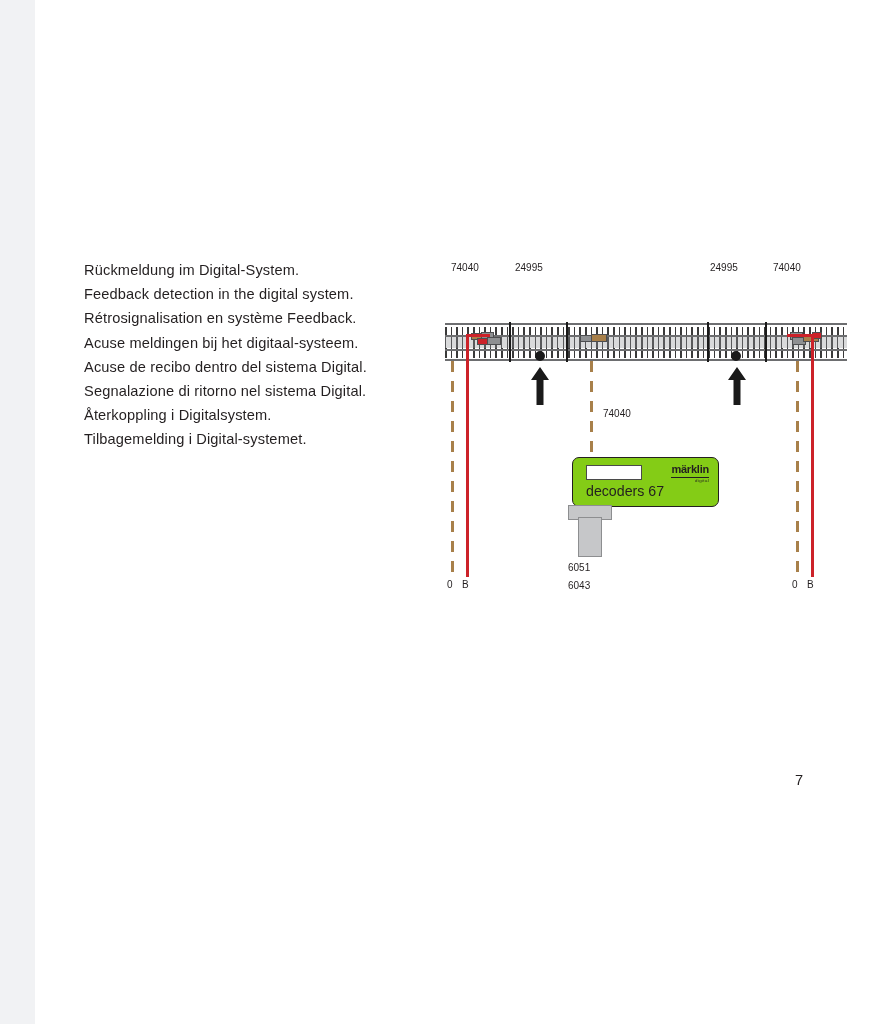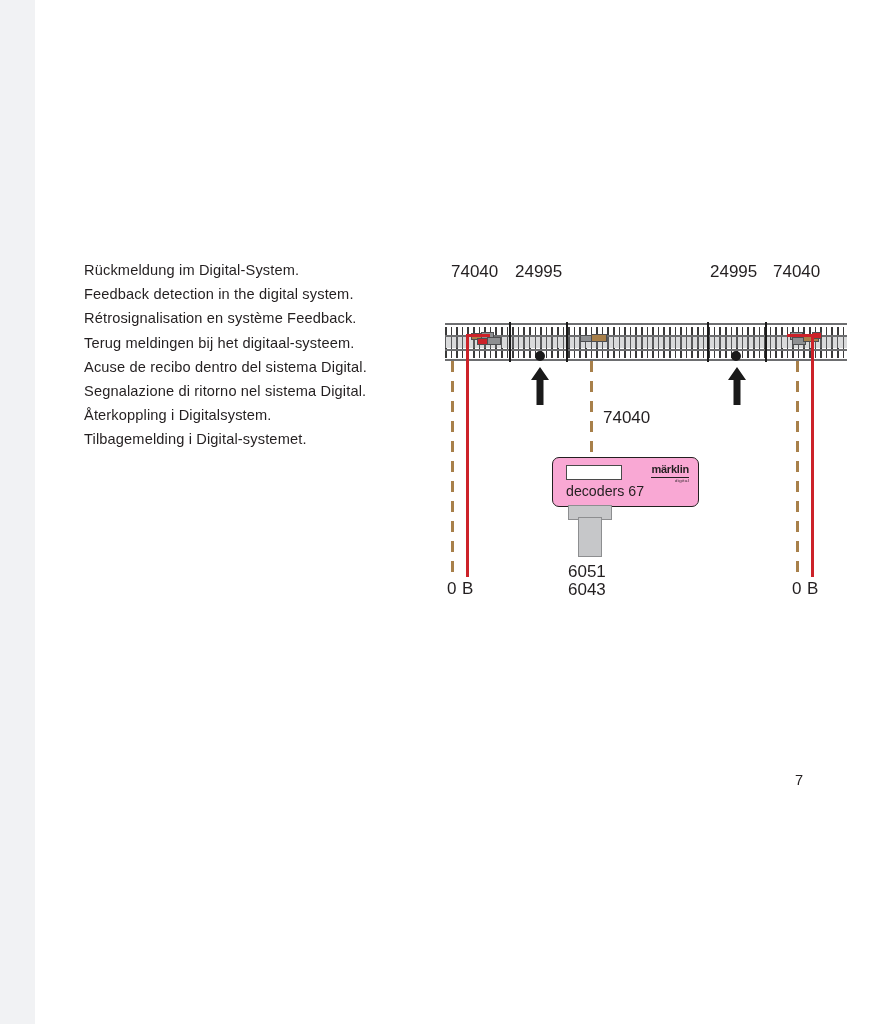--- a/index.html
+++ b/index.html
@@ -42,21 +42,21 @@
   .diagram {
     position: absolute;
     left: 365px;
     top: 262px;
     width: 430px;
     height: 350px;
   }
 
   .lbl {
     position: absolute;
-    font-size: 17px;
+    font-size: 10px;
     color: #231f20;
     white-space: nowrap;
   }
 
   
   .track {
     position: absolute;
     left: 45px;
     top: 61px;
     width: 402px;
@@ -154,27 +154,27 @@
     width: 3.4px;
     background-image: repeating-linear-gradient(
         to bottom,
         #a8804a 0px, #a8804a 11px,
         rgba(0,0,0,0) 11px, rgba(0,0,0,0) 20px);
   }
 
   
   .decoder {
     position: absolute;
-    left: 152px;
+    left: 172px;
     top: 195px;
     width: 145px;
     height: 48px;
     border: 1.6px solid #231f20;
     border-radius: 7px;
-    background: #f9a8d4;
+    background: #84cc16;
   }
   .dec-display {
     position: absolute;
     left: 13px;
     top: 7px;
     width: 54px;
     height: 13px;
     border: 1.5px solid #4a4a4a;
     background: #ffffff;
   }
@@ -226,21 +226,21 @@
 </style>
 </head>
 <body>
 
 <div class="page">
 
   <div class="text-col">
     <div class="para">Rückmeldung im Digital-System.</div>
     <div class="para">Feedback detection in the digital system.</div>
     <div class="para">Rétrosignalisation en système Feedback.</div>
-    <div class="para">Terug meldingen bij het digitaal-systeem.</div>
+    <div class="para">Acuse meldingen bij het digitaal-systeem.</div>
     <div class="para">Acuse de recibo dentro del sistema Digital.</div>
     <div class="para">Segnalazione di ritorno nel sistema Digital.</div>
     <div class="para">Återkoppling i Digitalsystem.</div>
     <div class="para">Tilbagemelding i Digital-systemet.</div>
   </div>
 
   <div class="diagram">
 
     <div class="lbl" style="left:51px; top:0px;">74040</div>
     <div class="lbl" style="left:115px; top:0px;">24995</div>

